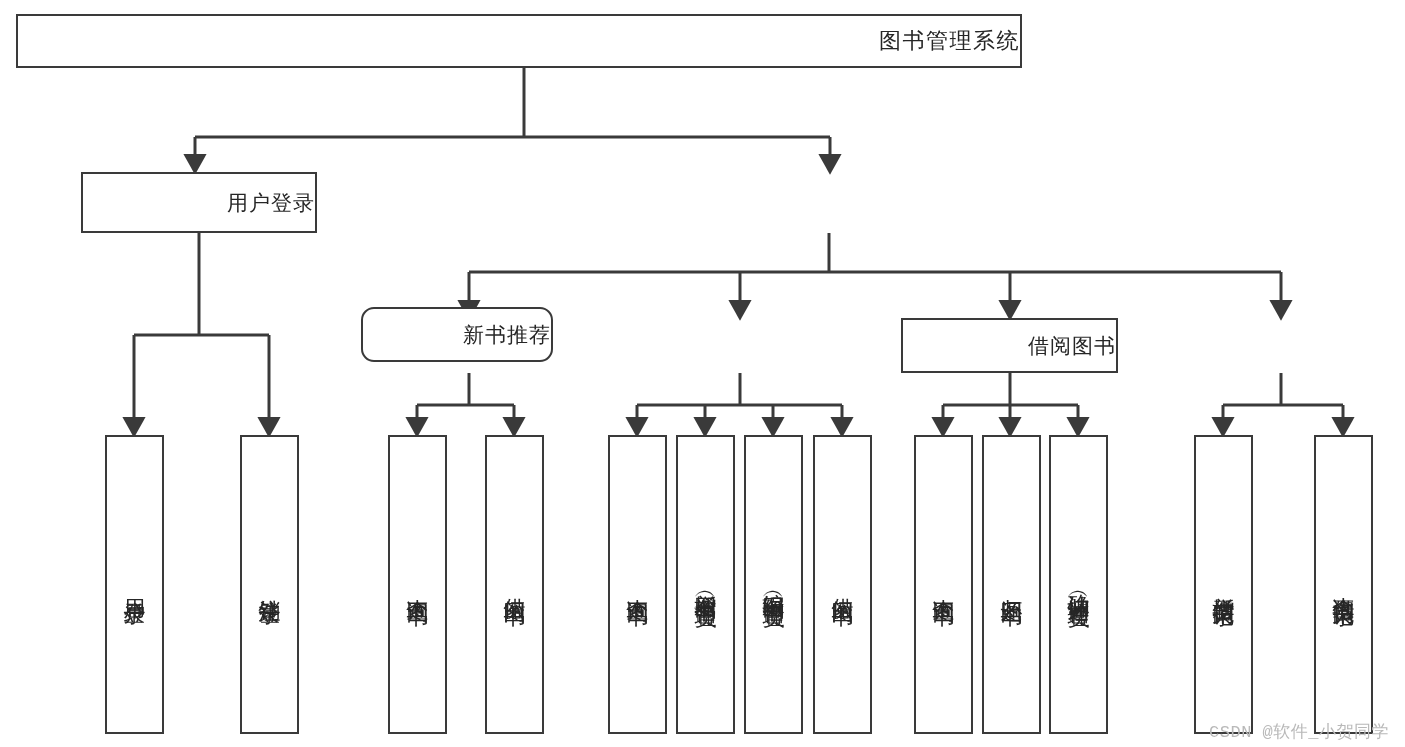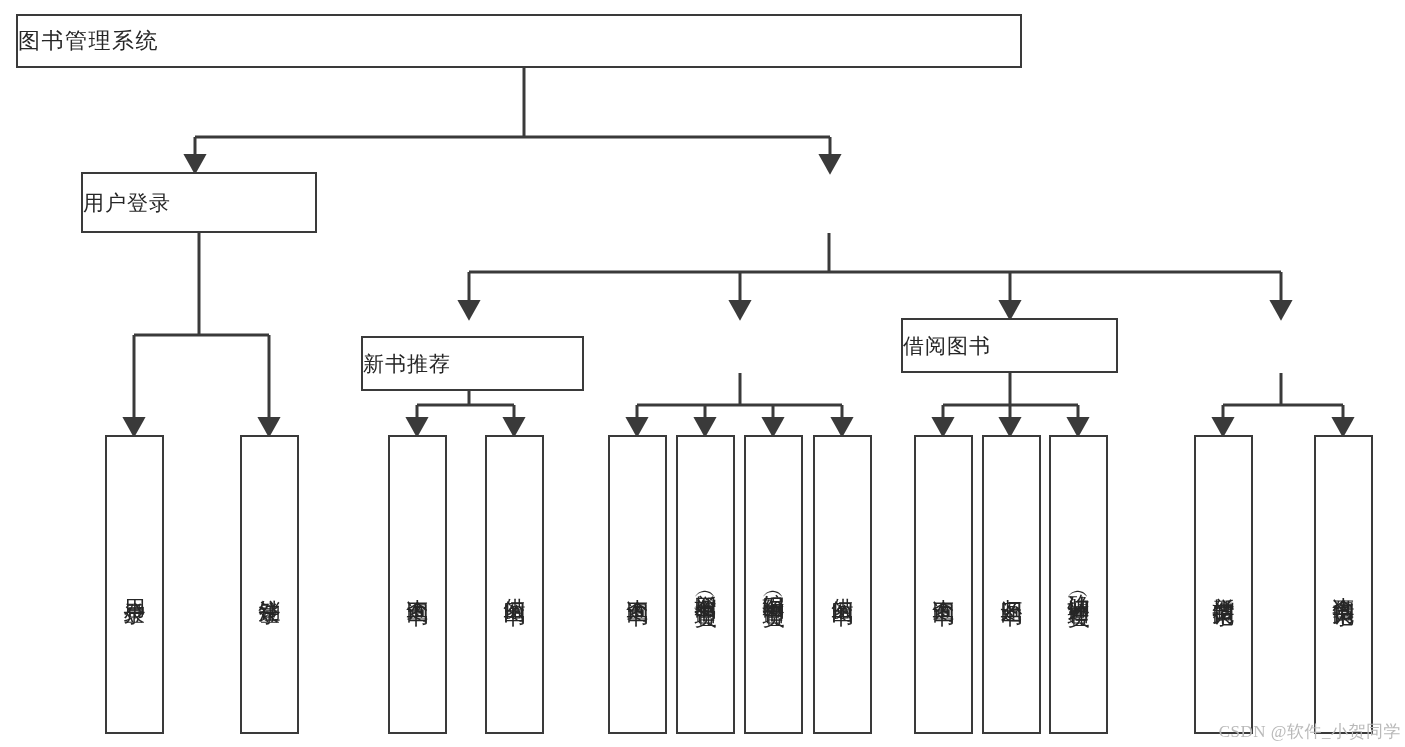--- a/index.html
+++ b/index.html
@@ -26,21 +26,21 @@
     height: 747px;
     pointer-events: none;
   }
   .node {
     position: absolute;
     box-sizing: border-box;
     border: 2.5px solid #3a3a3a;
     background: #ffffff;
     display: flex;
     align-items: center;
-    justify-content: flex-start;
+    justify-content: flex-end;
     color: #262626;
   }
   .node.horiz {
     font-size: 21px;
     letter-spacing: 1px;
     line-height: 1.2;
   }
   .node.root {
     font-size: 22px;
     letter-spacing: 1.5px;
@@ -56,27 +56,27 @@
     justify-content: center;
     white-space: nowrap;
   }
   .node.vert .vtext {
     writing-mode: vertical-rl;
     text-orientation: upright;
     display: block;
   }
   .watermark {
     position: absolute;
-    right: 4px;
+    right: 16px;
     bottom: 4px;
     font-size: 17px;
     color: #b9b9b9;
     letter-spacing: 0.5px;
     white-space: nowrap;
-    font-family: Liberation Serif, serif;
+    font-family: Liberation Mono, monospace;
   }
 </style>
 </head>
 <body>
 
 <div id="canvas">
 
   <svg id="wires" viewBox="0 0 1405 747" xmlns="http://www.w3.org/2000/svg">
     <defs>
       <marker id="arrow" markerWidth="9" markerHeight="9" refX="3.4" refY="4.5" orient="auto" markerUnits="strokeWidth">
@@ -128,21 +128,21 @@
   </svg>
 
   <div class="node root" style="left:16px; top:14px; width:1006px; height:54px;">
     <span>图书管理系统</span>
   </div>
 
   <div class="node horiz" style="left:81px; top:172px; width:236px; height:61px;">
     <span>用户登录</span>
   </div>
 
-  <div class="node horiz" style="left:361px; top:336px; width:223px; height:55px;">
+  <div class="node horiz" style="left:361px; top:307px; width:192px; height:55px;border-radius:13px;">
     <span>新书推荐</span>
   </div>
   <div class="node horiz" style="left:901px; top:318px; width:217px; height:55px;">
     <span>借阅图书</span>
   </div>
 
   <div class="node vert" style="left:105px; top:435px; width:59px; height:299px;">
     <span class="vtext">用户登录</span>
   </div>
   <div class="node vert" style="left:240px; top:435px; width:59px; height:299px;">

